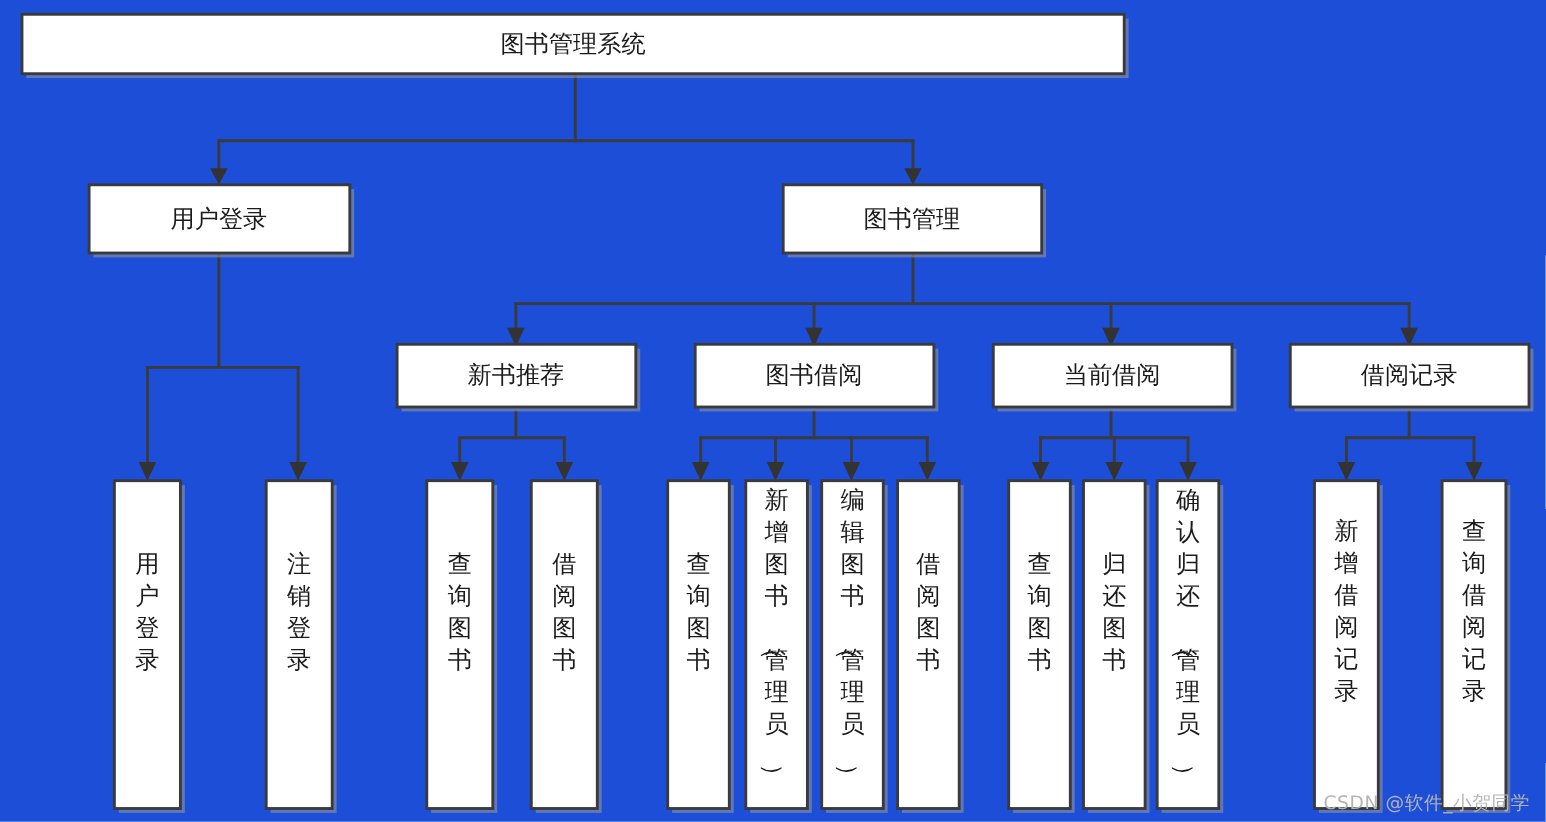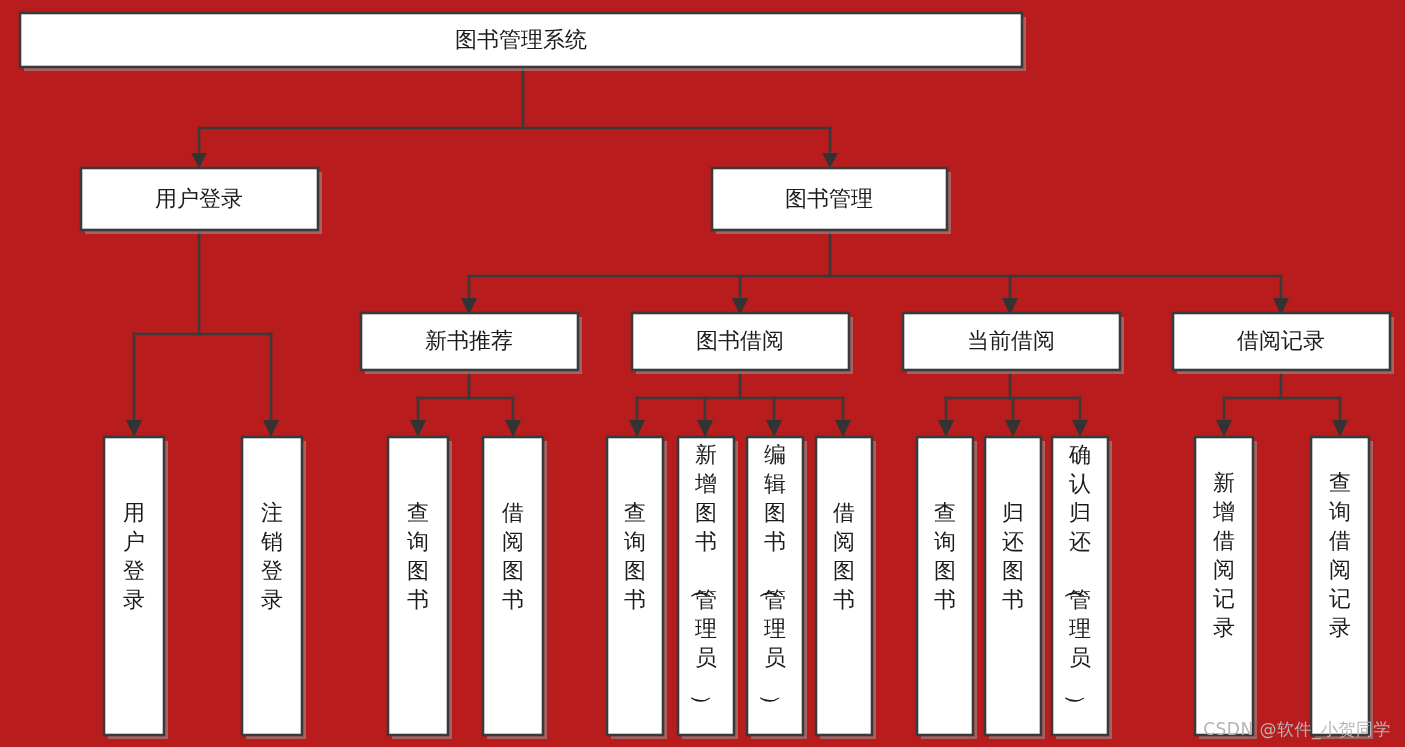--- a/index.html
+++ b/index.html
@@ -10,21 +10,21 @@
   body {
     width: 1405px;
     height: 747px;
     font-family: "DejaVu Sans", "Liberation Sans", sans-serif;
     overflow: hidden;
   }
   #diagram-root {
     position: relative;
     width: 1405px;
     height: 747px;
-    background: #b91c1c;
+    background: #1d4ed8;
   }
   svg.chart-layer {
     position: absolute;
     left: 0;
     top: 0;
     width: 1405px;
     height: 747px;
   }
   .node-box {
     fill: #ffffff;

